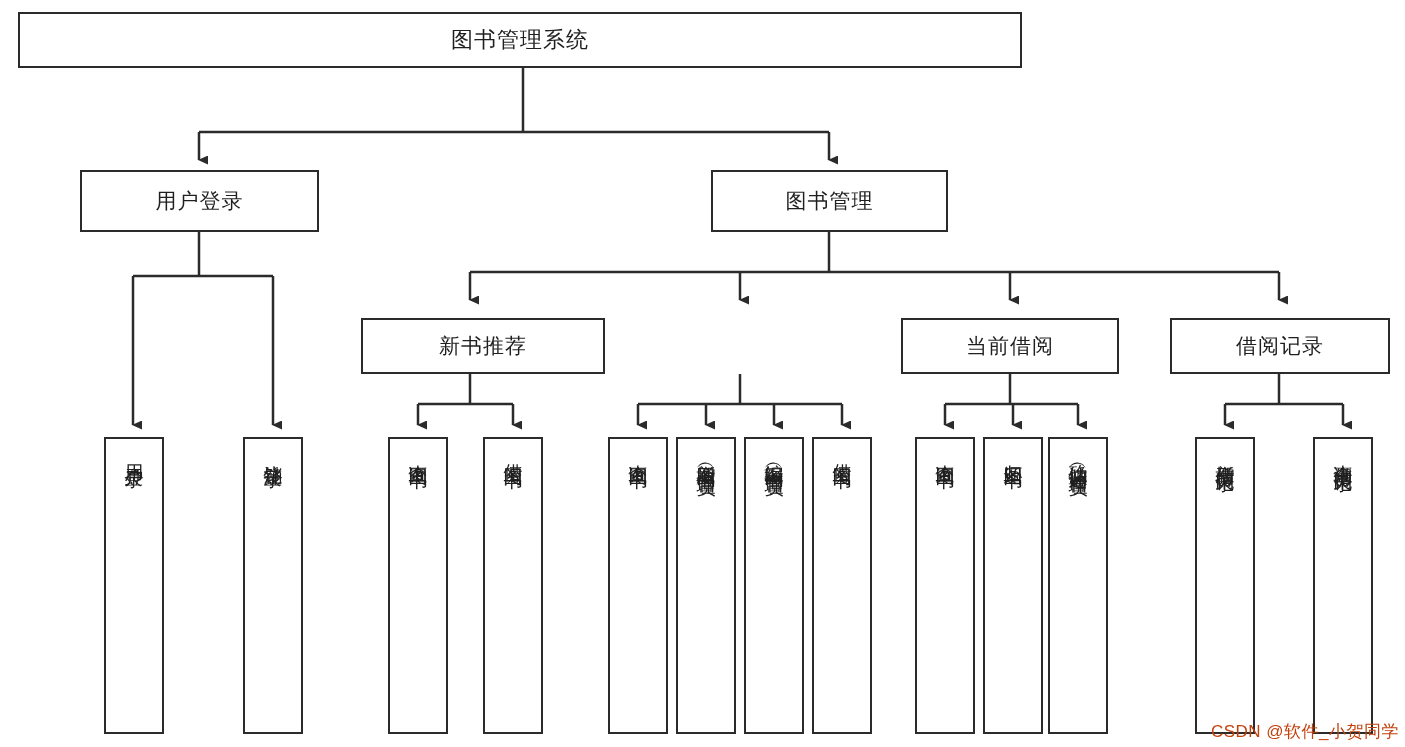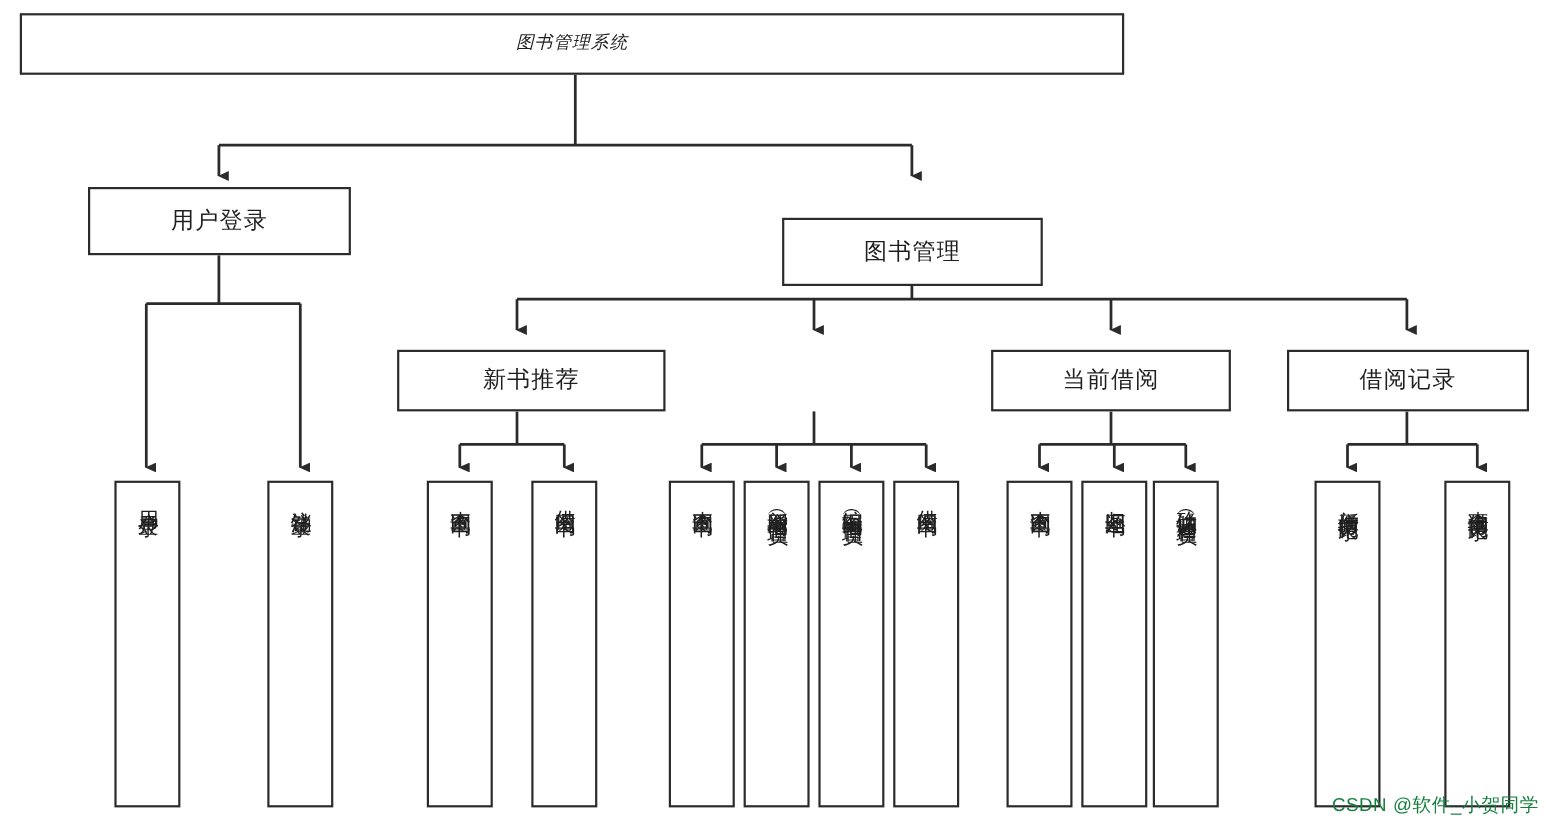--- a/index.html
+++ b/index.html
@@ -10,29 +10,29 @@
   }
   #diagram-root{position:relative;width:1405px;height:747px;background:#fff;}
   svg#connectors{position:absolute;left:0;top:0;width:1405px;height:747px;}
   .node{
     position:absolute;box-sizing:border-box;
     background:#ffffff;border:2px solid #2b2b2b;
     display:flex;align-items:center;justify-content:center;
     text-align:center;color:#1f1f1f;
   }
   .node.horiz{font-size:21px;letter-spacing:1px;line-height:1.2;}
-  .node.root{font-size:16px;font-style:italic;}
+  .node.root{font-size:22px;}
   .node.leaf{
     writing-mode:vertical-rl;text-orientation:upright;
     font-size:19px;line-height:1.15;letter-spacing:2px;
     padding:10px 2px;justify-content:flex-start;align-items:center;
   }
   .watermark{
     position:absolute;right:6px;bottom:4px;
-    font-size:17px;color:#15803d;letter-spacing:0.5px;
+    font-size:17px;color:#c2410c;letter-spacing:0.5px;
     white-space:nowrap;pointer-events:none;
   }
 </style>
 </head>
 <body>
 
 <div id="diagram-root">
 
   <svg id="connectors" viewBox="0 0 1405 747" xmlns="http://www.w3.org/2000/svg">
     <defs>
@@ -84,21 +84,21 @@
     </g>
   </svg>
 
   <div class="node horiz root" style="left:18px;top:12px;width:1004px;height:56px;">
     <span>图书管理系统</span>
   </div>
 
   <div class="node horiz" style="left:80px;top:170px;width:239px;height:62px;">
     <span>用户登录</span>
   </div>
-  <div class="node horiz" style="left:711px;top:170px;width:237px;height:62px;margin-top:28px;">
+  <div class="node horiz" style="left:711px;top:170px;width:237px;height:62px;">
     <span>图书管理</span>
   </div>
 
   <div class="node horiz" style="left:361px;top:318px;width:244px;height:56px;">
     <span>新书推荐</span>
   </div>
   <div class="node horiz" style="left:901px;top:318px;width:218px;height:56px;">
     <span>当前借阅</span>
   </div>
   <div class="node horiz" style="left:1170px;top:318px;width:220px;height:56px;">

